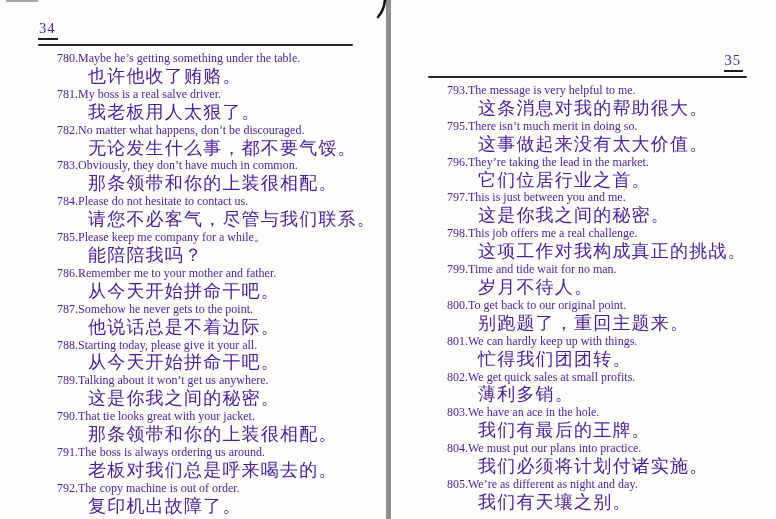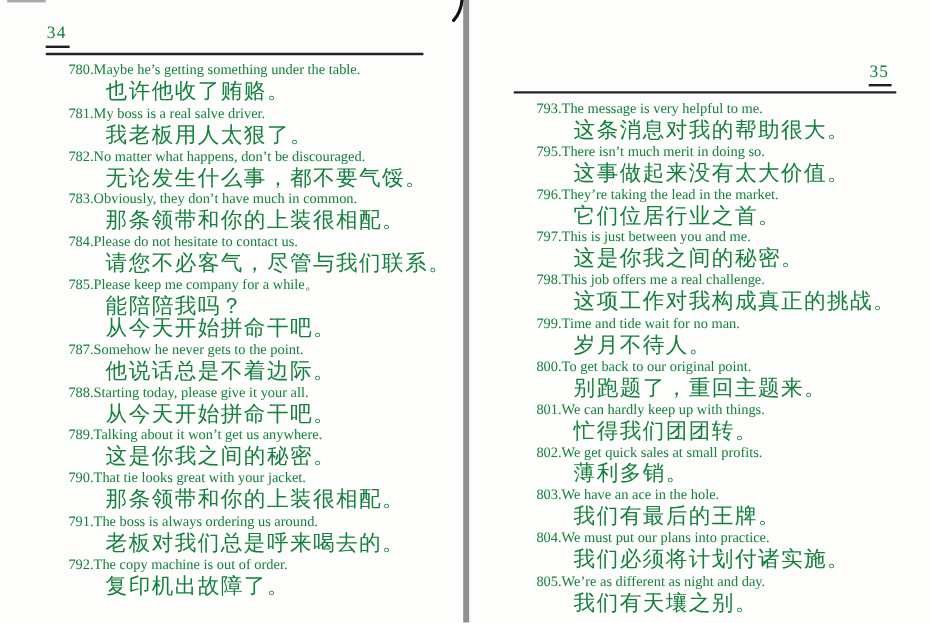--- a/index.html
+++ b/index.html
@@ -3,21 +3,21 @@
 <meta charset="utf-8">
 <style>
   html, body { margin: 0; padding: 0; background: #ffffff; }
   .scan {
     position: relative;
     width: 776px;
     height: 519px;
     background: #fdfdfc;
     overflow: hidden;
     font-family: "Liberation Serif", "DejaVu Serif", serif;
-    color: #15803d;
+    color: #4c1d95;
   }
   .page { position: absolute; top: 0; height: 100%; }
   .page-left  { left: 38px;  width: 315px; }
   .page-right { left: 428px; width: 315px; margin-top: 32px; }
 
   .header { position: absolute; top: 19px; left: 0; right: 0; height: 28px; }
   .pagenum {
     position: absolute; top: 0;
     font-size: 14.5px; line-height: 18px; letter-spacing: 1px;
     border-bottom: 2px solid #1e1e1e; padding: 0 2px 1px 1px;
@@ -84,20 +84,21 @@
         </div>
         <div class="entry">
           <div class="en-line">784.Please do not hesitate to contact us.</div>
           <div class="zh-line">请您不必客气，尽管与我们联系。</div>
         </div>
         <div class="entry">
           <div class="en-line">785.Please keep me company for a while。</div>
           <div class="zh-line">能陪陪我吗？</div>
         </div>
         <div class="entry">
+          <div class="en-line">786.Remember me to your mother and father.</div>
           <div class="zh-line">从今天开始拼命干吧。</div>
         </div>
         <div class="entry">
           <div class="en-line">787.Somehow he never gets to the point.</div>
           <div class="zh-line">他说话总是不着边际。</div>
         </div>
         <div class="entry">
           <div class="en-line">788.Starting today, please give it your all.</div>
           <div class="zh-line">从今天开始拼命干吧。</div>
         </div>

